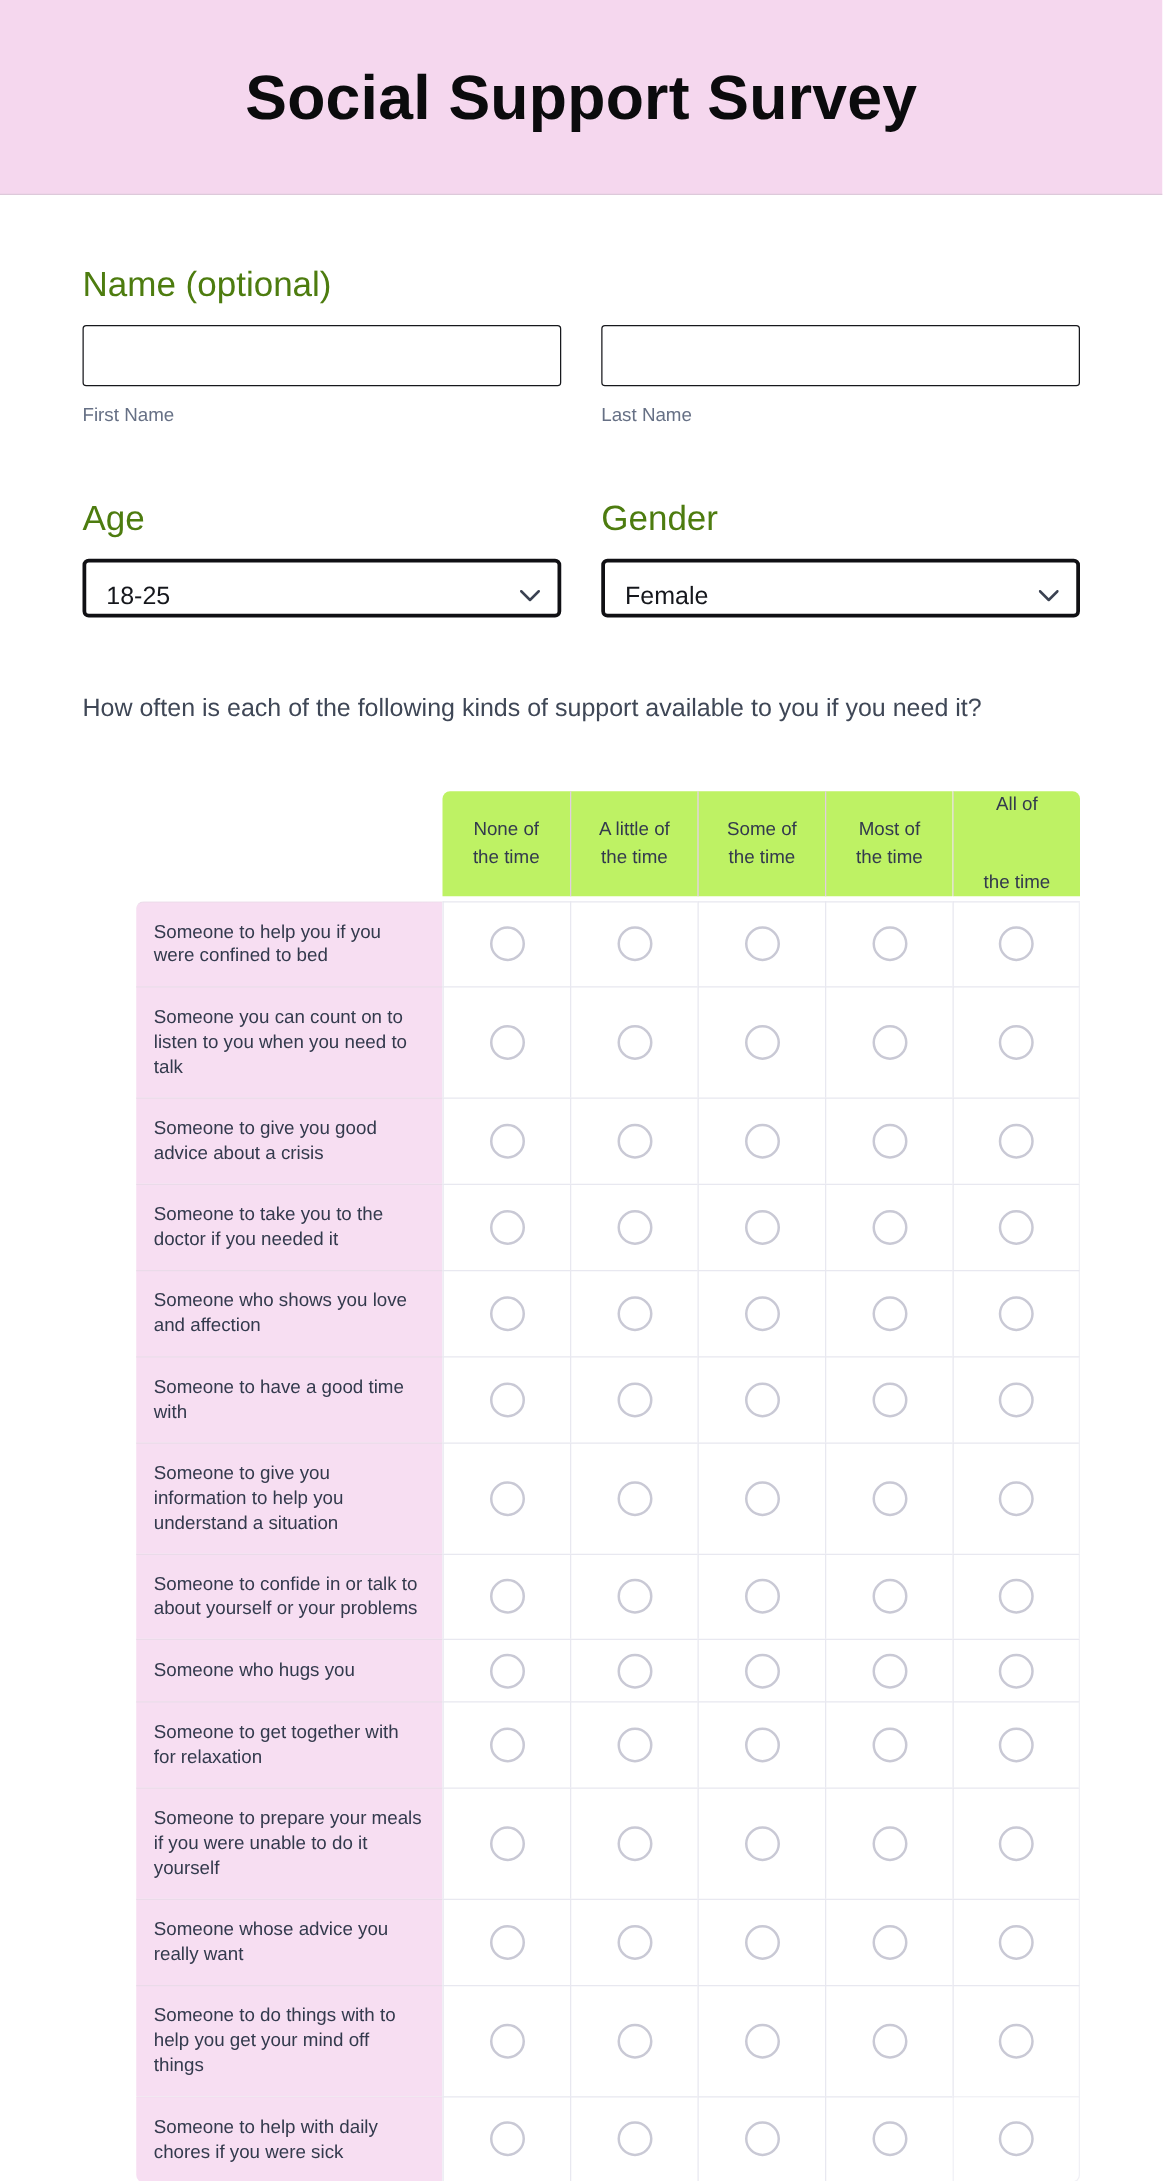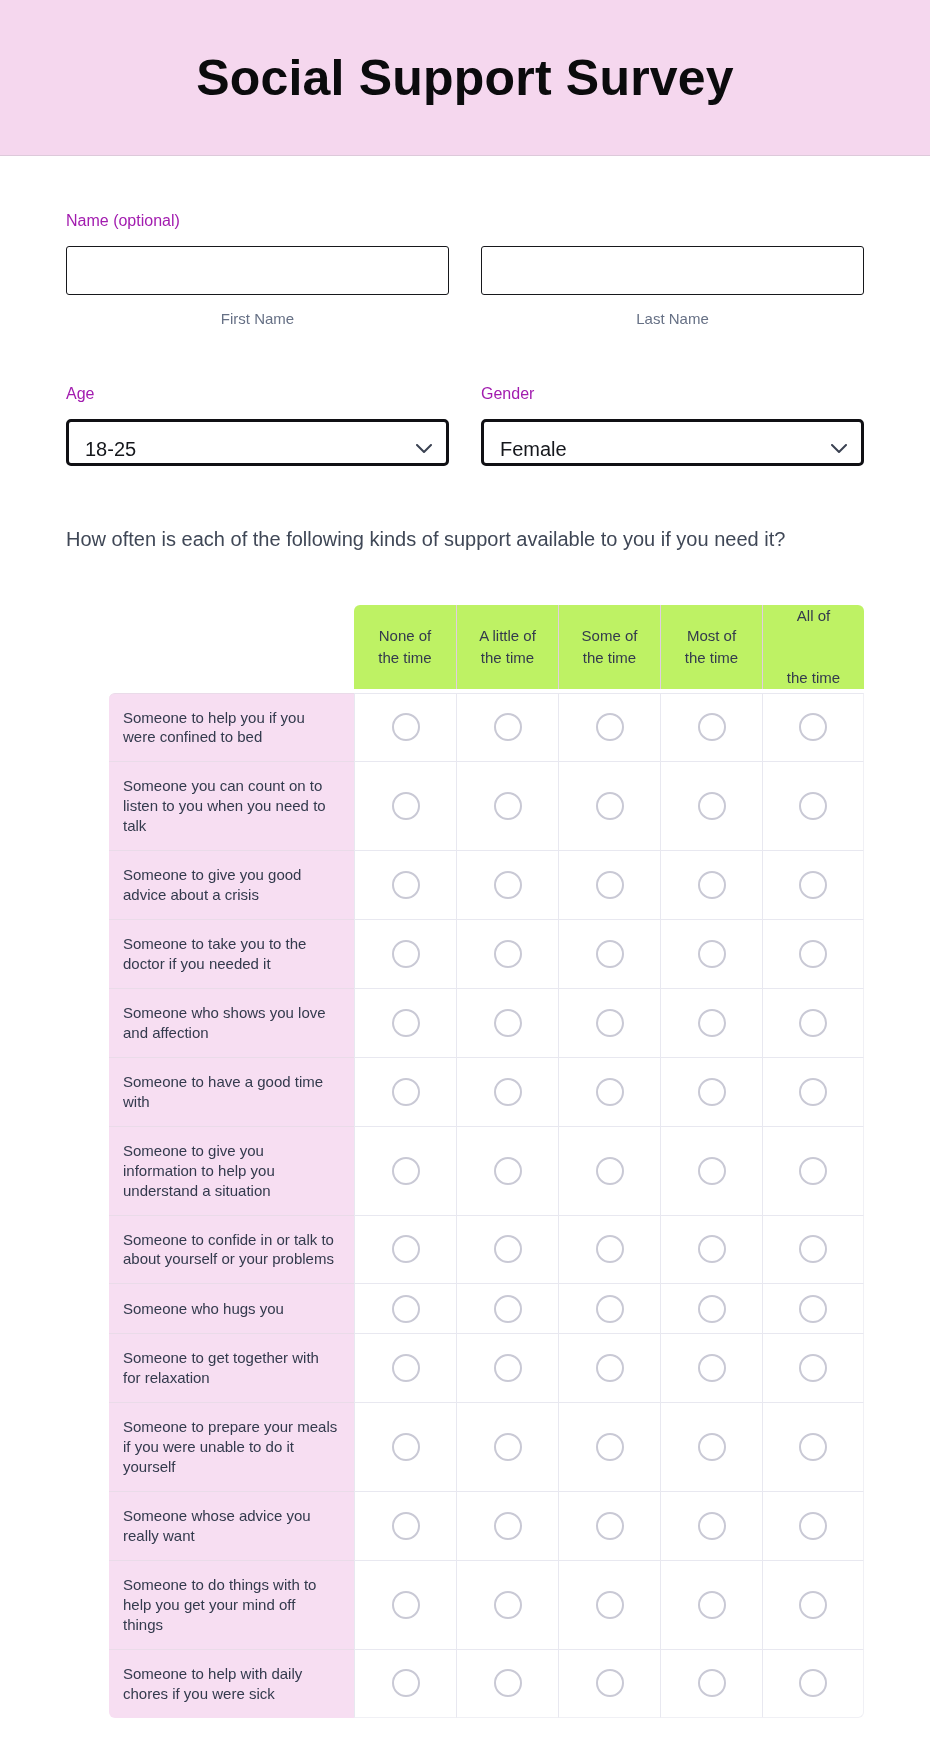--- a/index.html
+++ b/index.html
@@ -27,22 +27,22 @@
     font-weight: 700;
     color: #0b0b0d;
     letter-spacing: 0.2px;
   }
 
   .content { padding: 0 66px; }
 
   
   .name-section { margin-top: 56px; }
   .field-label {
-    font-size: 16px;
-    color: #a21caf;
+    font-size: 28px;
+    color: #4d7c0f;
   }
   .two-col {
     display: grid;
     grid-template-columns: 1fr 1fr;
     column-gap: 32px;
   }
   .name-section .two-col { margin-top: 16px; }
   .text-input {
     width: 100%;
     height: 49px;
@@ -51,21 +51,20 @@
     background: #ffffff;
     font-size: 19px;
     padding: 0 12px;
     font-family: "Liberation Sans", sans-serif;
     outline: none;
   }
   .sublabel {
     margin-top: 15px;
     font-size: 15px;
     color: #667085;
-    text-align: center;
   }
 
   
   .selects-section { margin-top: 58px; }
   .select-box {
     margin-top: 16px;
     height: 47px;
     border: 3px solid #101014;
     border-radius: 5px;
     background: #ffffff;

